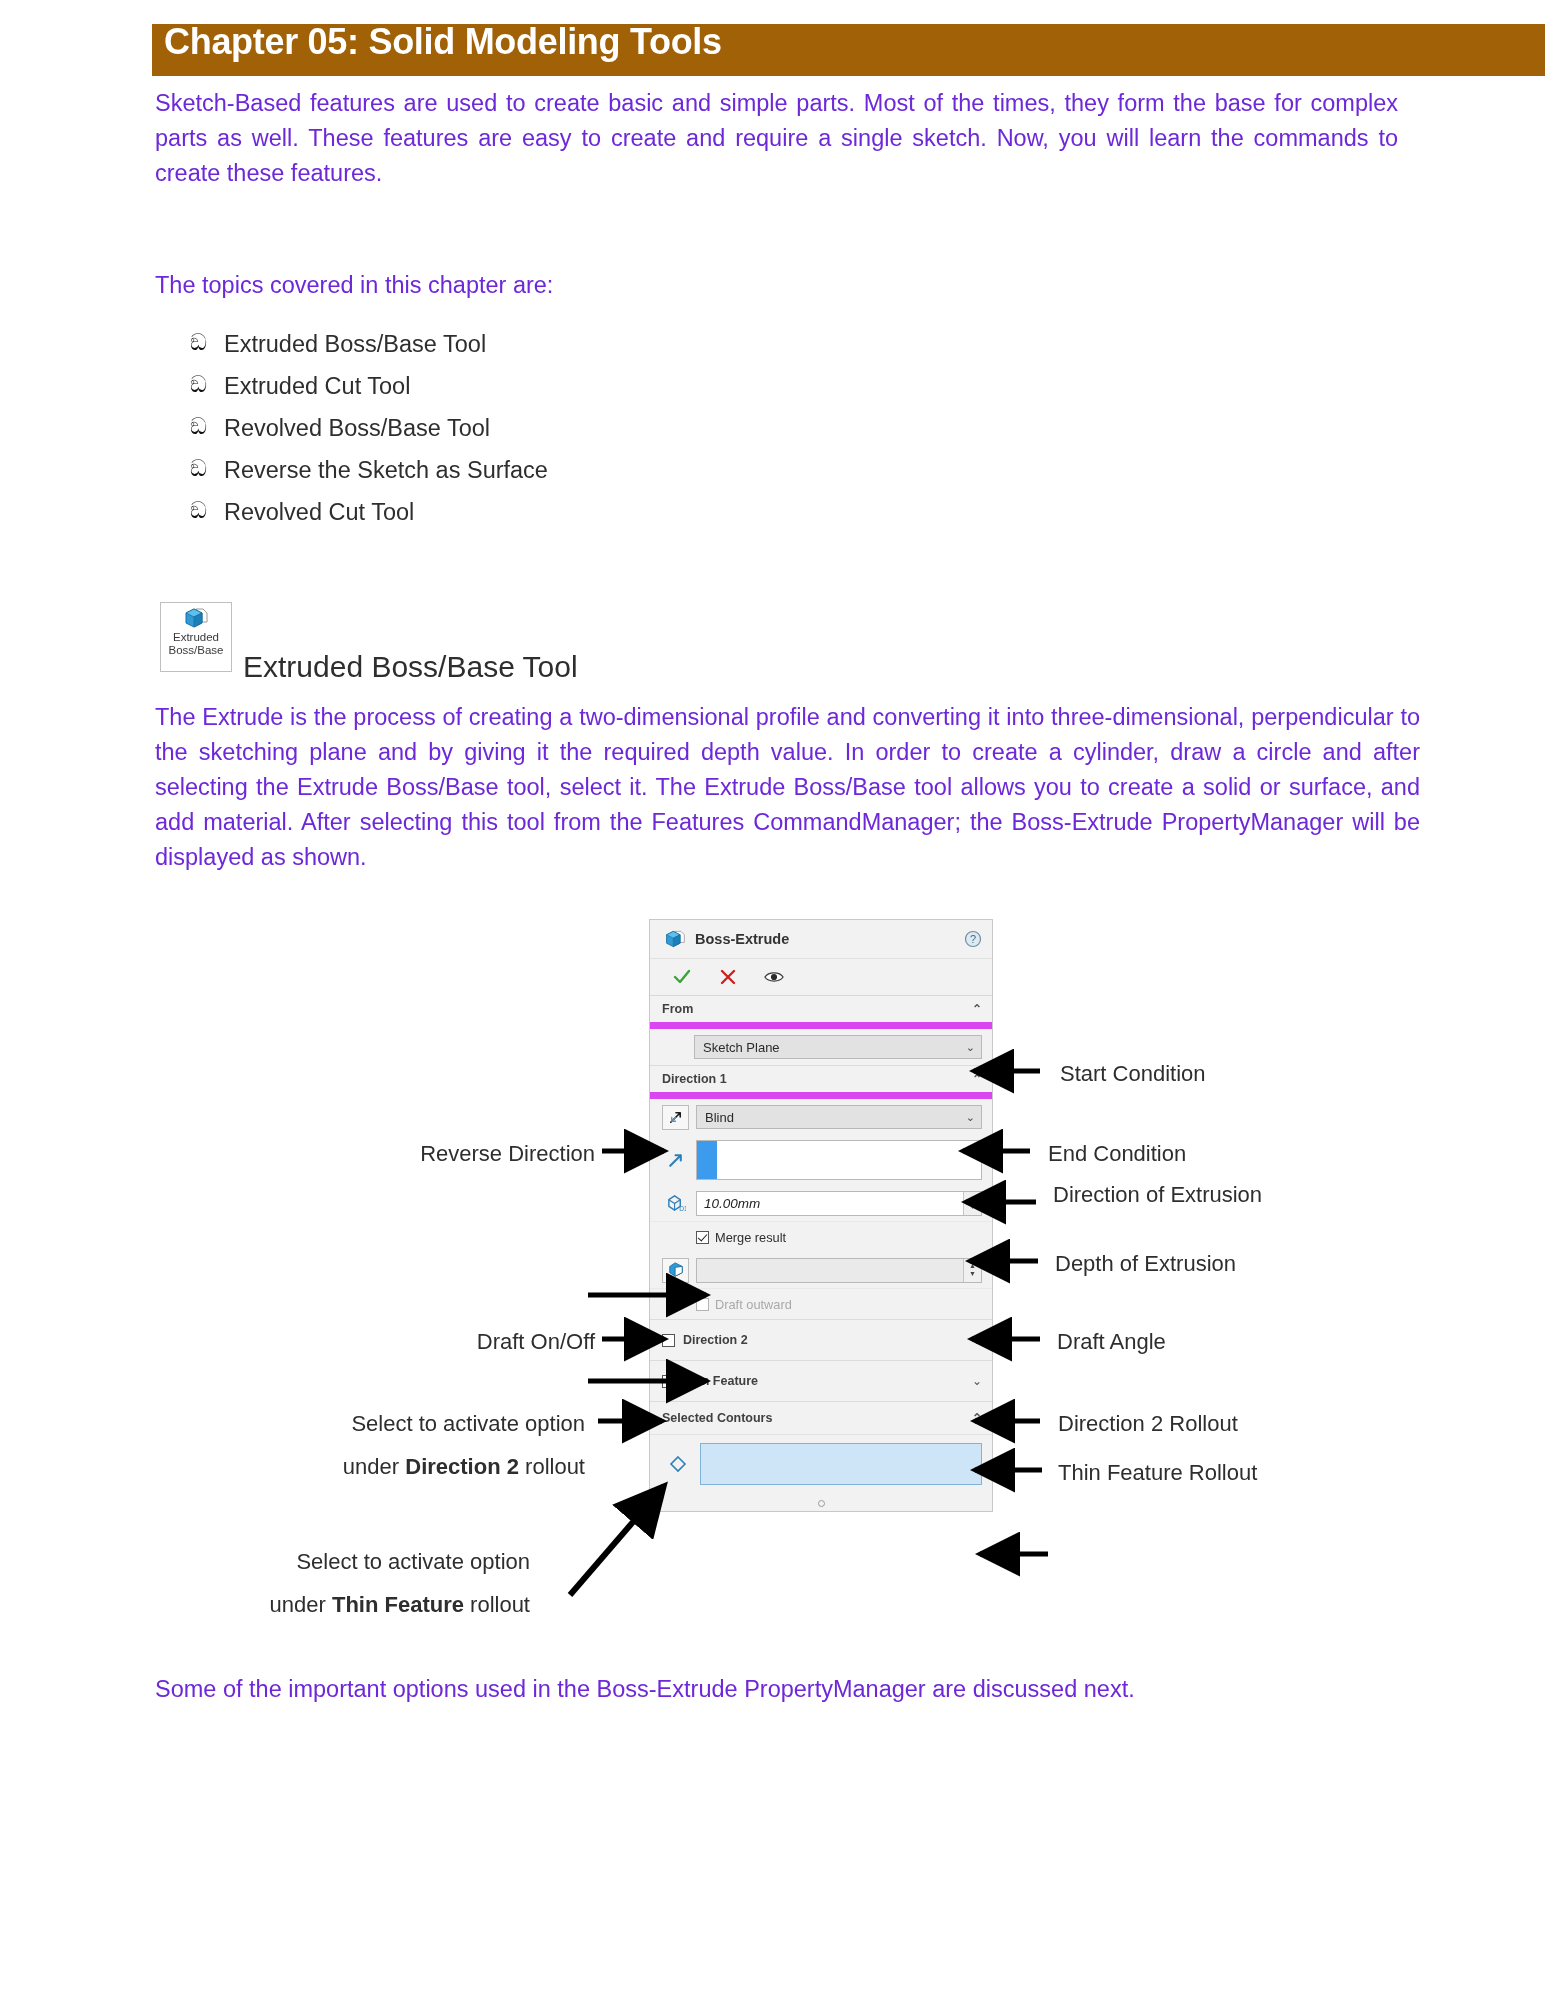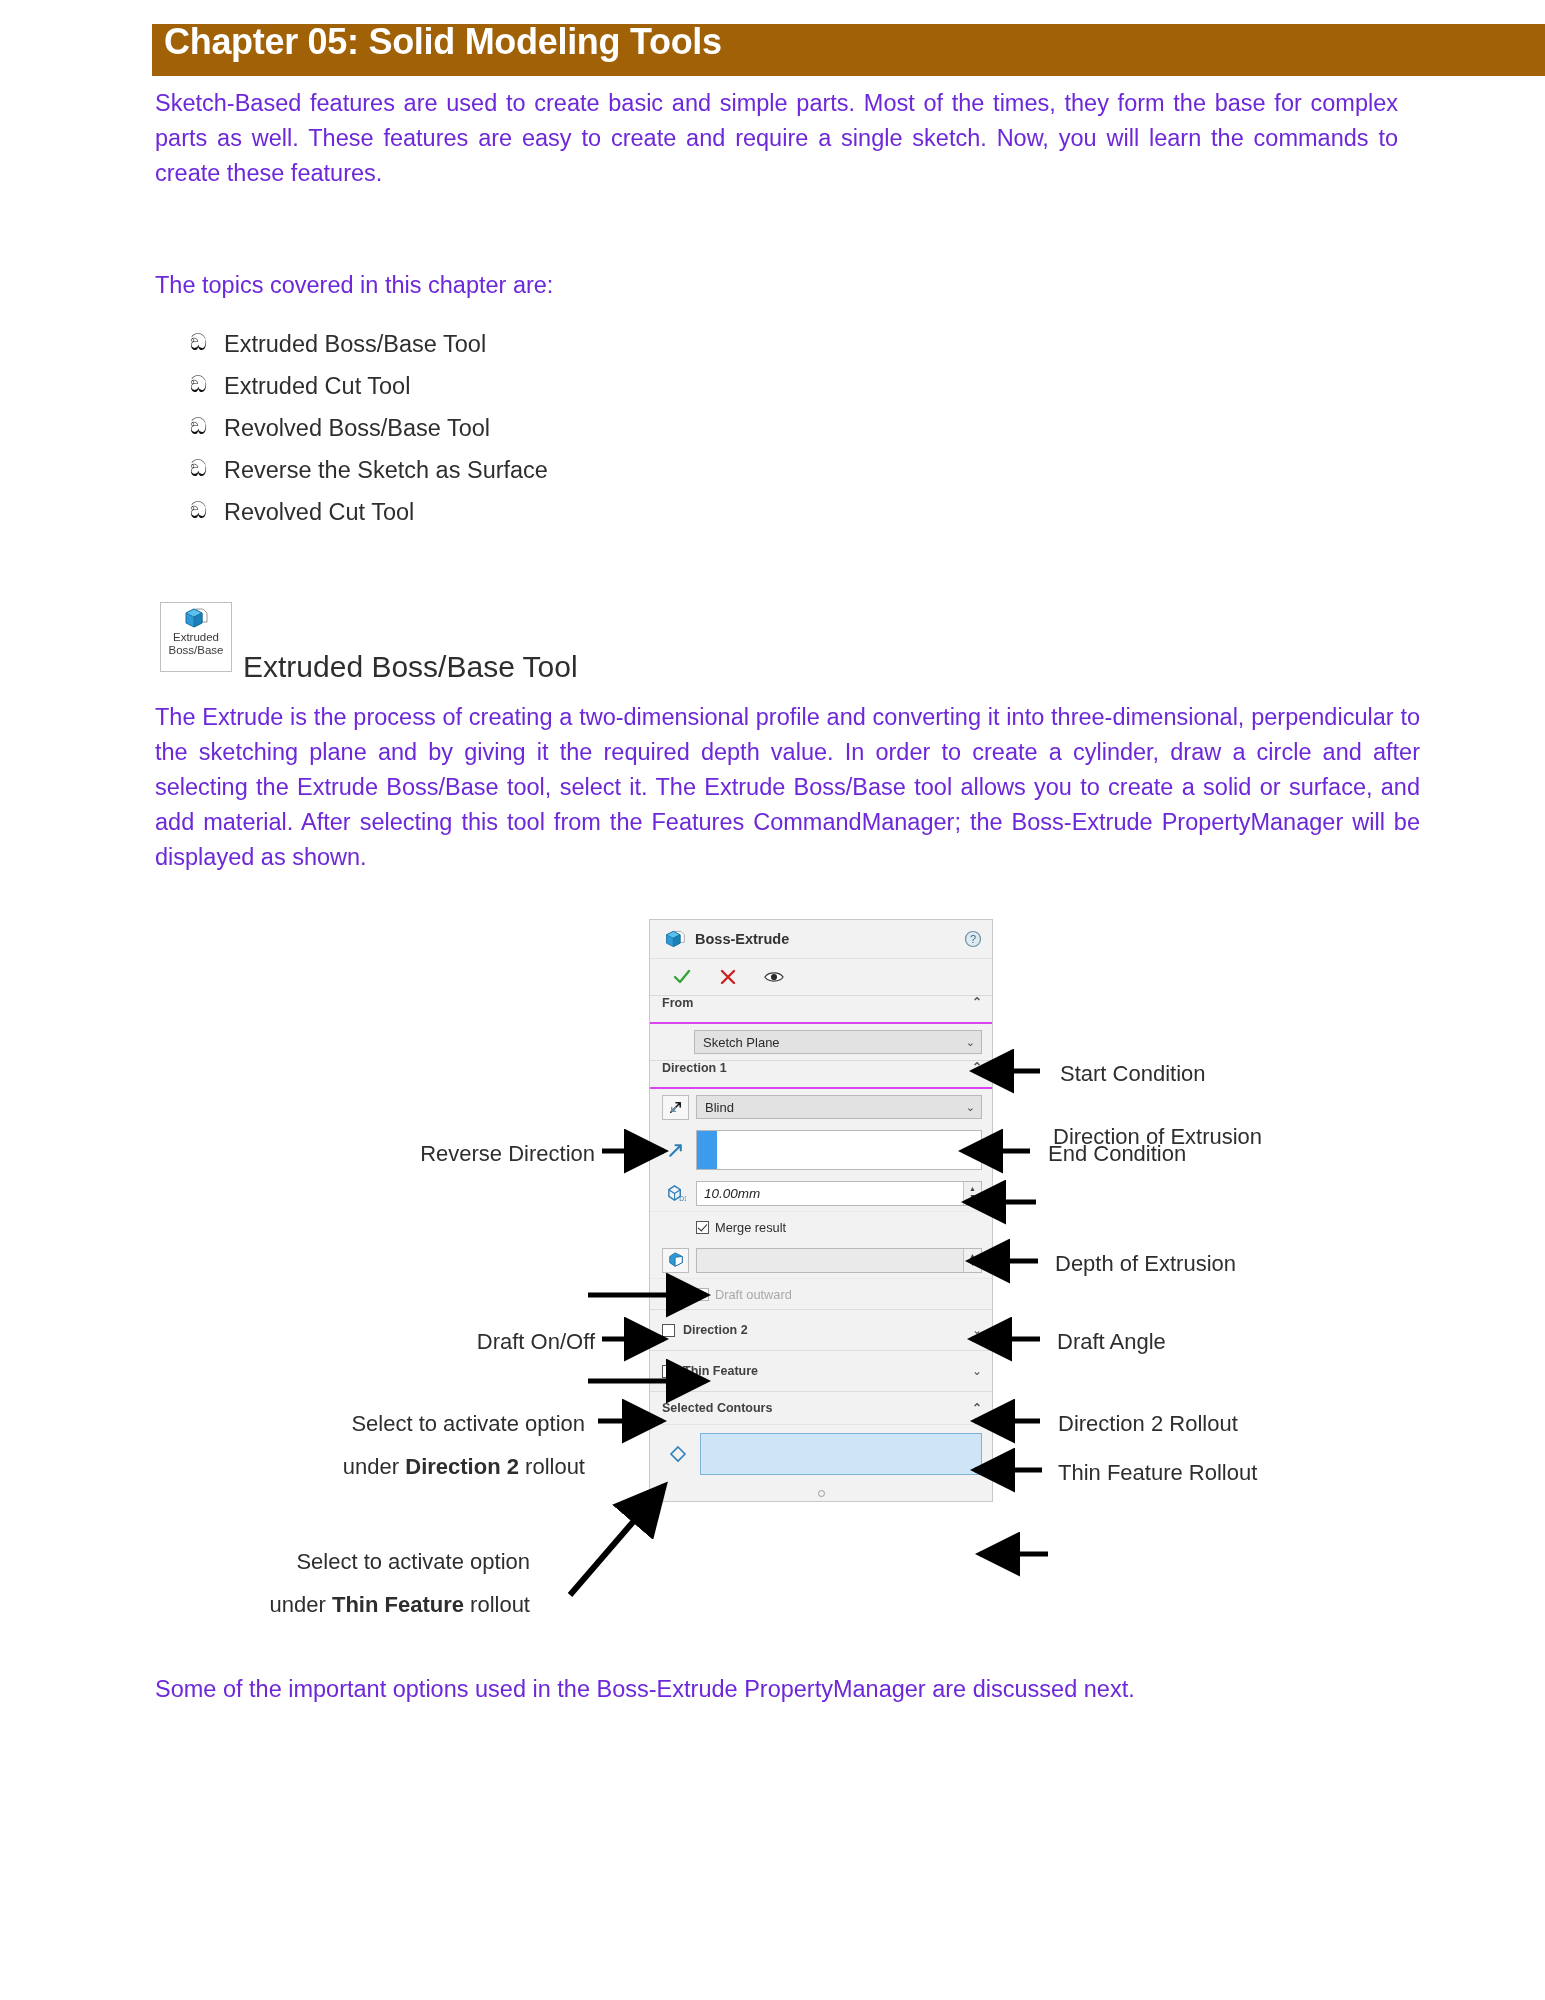--- a/index.html
+++ b/index.html
@@ -165,25 +165,26 @@
     gap: 26px;
     padding-left: 22px;
     border-bottom: 1px solid #d9d9d9;
     background: #f2f2f2;
   }
   .pm-act { width: 20px; height: 20px; display: block; }
 
   .pm-group-head {
     height: 26px;
     display: flex;
+    align-items: center;
     padding: 0 10px 0 12px;
     font-weight: bold;
     font-size: 12.5px;
     color: #404040;
-    border-bottom: 2px solid #d946ef;
+    border-bottom: 7px solid #d946ef;
     gap: 25px;
   }
   .pm-group-head .label { flex: 1; }
   .pm-chevron { font-size: 12px; color: #555; line-height: 1; }
 
   .pm-row {
     display: flex;
     align-items: center;
     padding: 5px 10px 5px 12px;
     gap: 7px;
@@ -571,21 +572,21 @@
         <span></span>
       </div>
     </div>
     <div class="pm-footer-dot">
       <span class="dot"></span>
     </div>
   </div>
 
   <div class="anno" style="left:1060px; top:1057px;">Start Condition</div>
   <div class="anno" style="left:1048px; top:1137px;">End Condition</div>
-  <div class="anno" style="left:1053px; top:1120px;">Direction of Extrusion</div>
+  <div class="anno" style="left:1053px; top:1178px;">Direction of Extrusion</div>
   <div class="anno" style="left:1055px; top:1247px;">Depth of Extrusion</div>
   <div class="anno" style="left:1057px; top:1325px;">Draft Angle</div>
   <div class="anno" style="left:1058px; top:1407px;">Direction 2 Rollout</div>
   <div class="anno" style="left:1058px; top:1456px;">Thin Feature Rollout</div>
 
   <div class="anno right" style="left:345px; top:1137px; width:250px;">Reverse Direction</div>
   <div class="anno right" style="left:330px; top:1325px; width:265px;">Draft On/Off</div>
 
   <div class="anno right" style="left:180px; top:1407px; width:405px;">Select to activate option</div>
   <div class="anno right" style="left:180px; top:1450px; width:405px;"><span>under </span><b>Direction 2</b><span> rollout</span></div>

